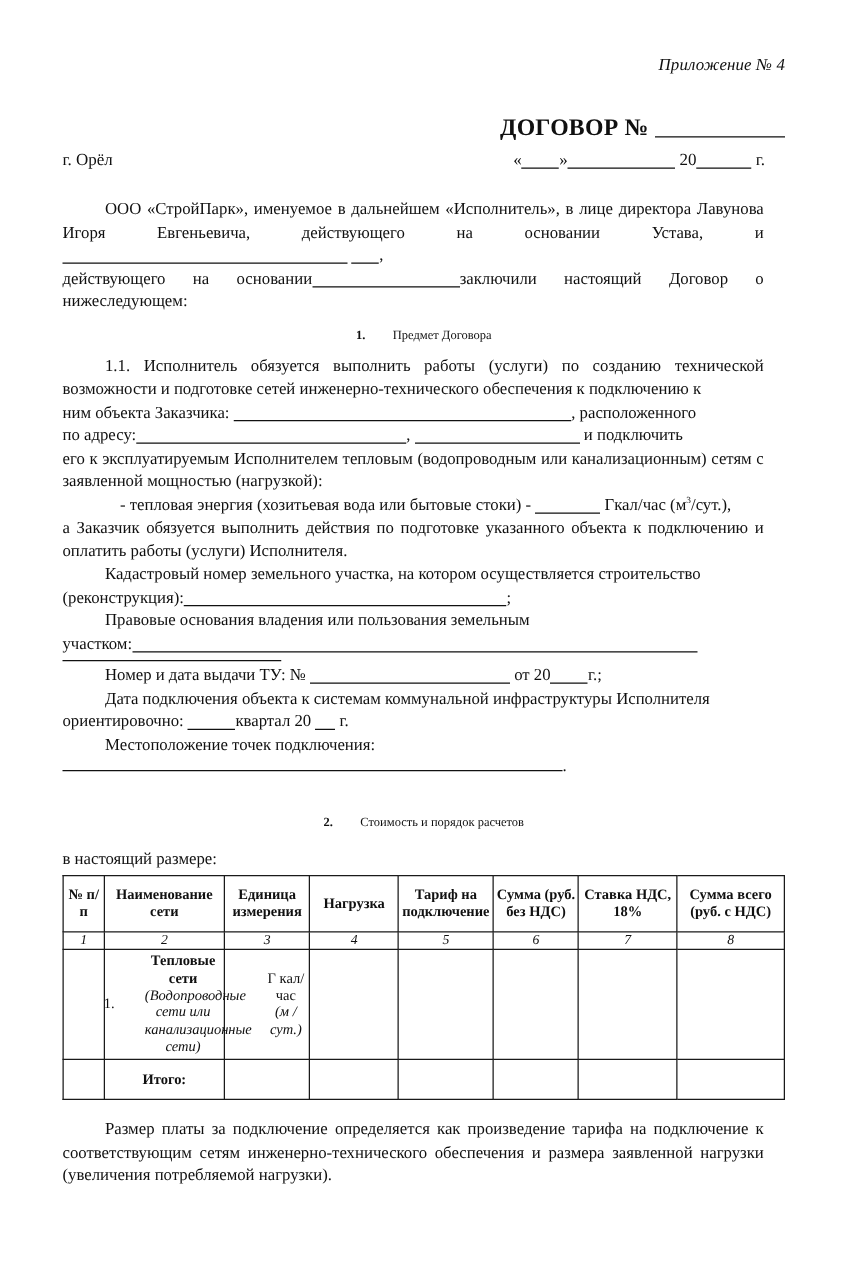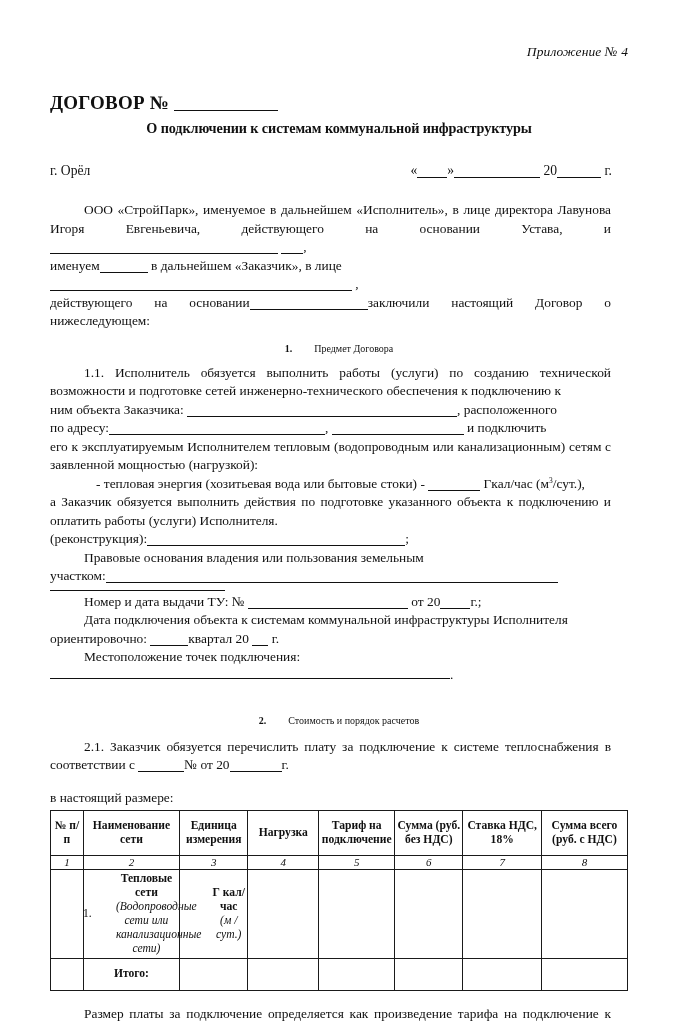--- a/index.html
+++ b/index.html
@@ -19,21 +19,21 @@
   .appendix{
     text-align:right;
     font-style:italic;
     font-size:13.5px;
     letter-spacing:.1px;
     margin:0 0 32px 0;
   }
   h1.title{
     font-size:19px;
     font-weight:bold;
-    text-align:left;
+    text-align:right;
     margin:0 0 6px 0;
     letter-spacing:.2px;
   }
   h1.title .blank{
     display:inline-block;
     width:104px;
     border-bottom:1.6px solid #111;
     vertical-align:-2px;
     margin-left:5px;
   }
@@ -96,55 +96,51 @@
     vertical-align:middle;
     line-height:1.2;
   }
   table.rates th{ font-weight:bold; height:40px; }
   table.rates td.numrow{ font-style:italic; font-size:11px; height:13px; padding:0; }
   table.rates td.body{ height:74px;padding-left:32px; }
   td.netname{ font-size:11.4px; line-height:1.25; }
   td.netname .hd{ font-weight:bold; display:block; }
   td.netname .alt{ font-style:italic; display:block; }
   td.unit{ font-size:11.4px; line-height:1.3; }
-  td.unit .hd{ font-weight:bold; display:block; }
+  td.unit .hd{ font-weight:normal; display:block; }
   td.unit .alt{ font-style:italic; display:block; }
   td.total{ height:27px; font-weight:bold; font-size:12.4px; }
   sup{ font-size:7.5px; vertical-align:super; }
   .afterTable{ margin-top:14px; }
 </style>
 </head>
 <body>
 
 <div class="page">
 
   <div class="appendix">Приложение № 4</div>
 
   <h1 class="title">
     <span>ДОГОВОР №</span><span class="blank"></span>
   </h1>
 
-  <h2 class="subtitle">О подключении к системам коммунальной инфраструктуры</h2>
 
   <div class="cityline">
     <span>г. Орёл</span>
     <span class="right">
       <span>«</span><span class="u" style="width:30px"></span><span>»</span><span class="u" style="width:86px"></span>
       <span>20</span><span class="u" style="width:44px"></span>
       <span>г.</span>
     </span>
   </div>
 
   <p class="ind">
     <span>ООО «СтройПарк», именуемое в дальнейшем «Исполнитель», в лице директора Лавунова Игоря Евгеньевича, действующего на основании Устава, и</span><span class="u" style="width:228px"></span> <span class="u" style="width:22px"></span><span>,</span>
   </p>
 
-  <p class="tight">
-    <span>именуем</span><span class="u" style="width:48px"></span> <span>в дальнейшем «Заказчик», в лице</span> <span class="u" style="width:302px"></span> <span>,</span>
-  </p>
 
   <p>
     <span>действующего на основании</span><span class="u" style="width:118px"></span><span>заключили настоящий Договор о нижеследующем:</span>
   </p>
 
   <div class="sect">
     <span class="num">1.</span><span>Предмет Договора</span>
   </div>
 
   <p class="ind">
@@ -161,20 +157,23 @@
   </p>
 
   <p class="tight" style="text-indent:46px">
     <span>-</span> <span>тепловая энергия</span> <span class="it">(хозитьевая вода или бытовые стоки)</span> <span>-</span> <span class="u" style="width:52px"></span> <span>Гкал/час</span> <span class="it"><span>(м</span><sup>3</sup><span>/сут.),</span></span>
   </p>
 
   <p>
     <span>а Заказчик обязуется выполнить действия по подготовке указанного объекта к подключению и оплатить работы (услуги) Исполнителя.</span>
   </p>
 
+  <p class="ind tight">
+    <span>Кадастровый номер земельного участка, на котором осуществляется строительство</span>
+  </p>
   <p class="tight">
     <span>(реконструкция):</span><span class="u" style="width:258px"></span><span>;</span>
   </p>
 
   <p class="ind tight">
     <span>Правовые основания владения или пользования земельным</span>
   </p>
   <p class="tight">
     <span>участком:</span><span class="u" style="width:452px"></span>
   </p>
@@ -196,23 +195,20 @@
   </p>
   <div style="display:flex;align-items:baseline">
     <div class="leftline wide"></div>
     <span style="font-size:13.4px">.</span>
   </div>
 
   <div class="sect" style="margin-top:32px">
     <span class="num">2.</span><span>Стоимость и порядок расчетов</span>
   </div>
 
-  <p class="ind" style="margin-top:12px">
-    <span>2.1. Заказчик обязуется перечислить плату за подключение к системе теплоснабжения в соответствии с</span> <span class="u" style="width:46px"></span><span>№ от 20</span><span class="u" style="width:52px"></span><span>г.</span>
-  </p>
 
   <p class="tight" style="margin-top:14px">в настоящий размере:</p>
 
   <table class="rates">
     <colgroup>
       <col style="width:6.5%">
         <col style="width:19%">
         <col style="width:13.5%">
         <col style="width:14%">
       <col style="width:15%">

